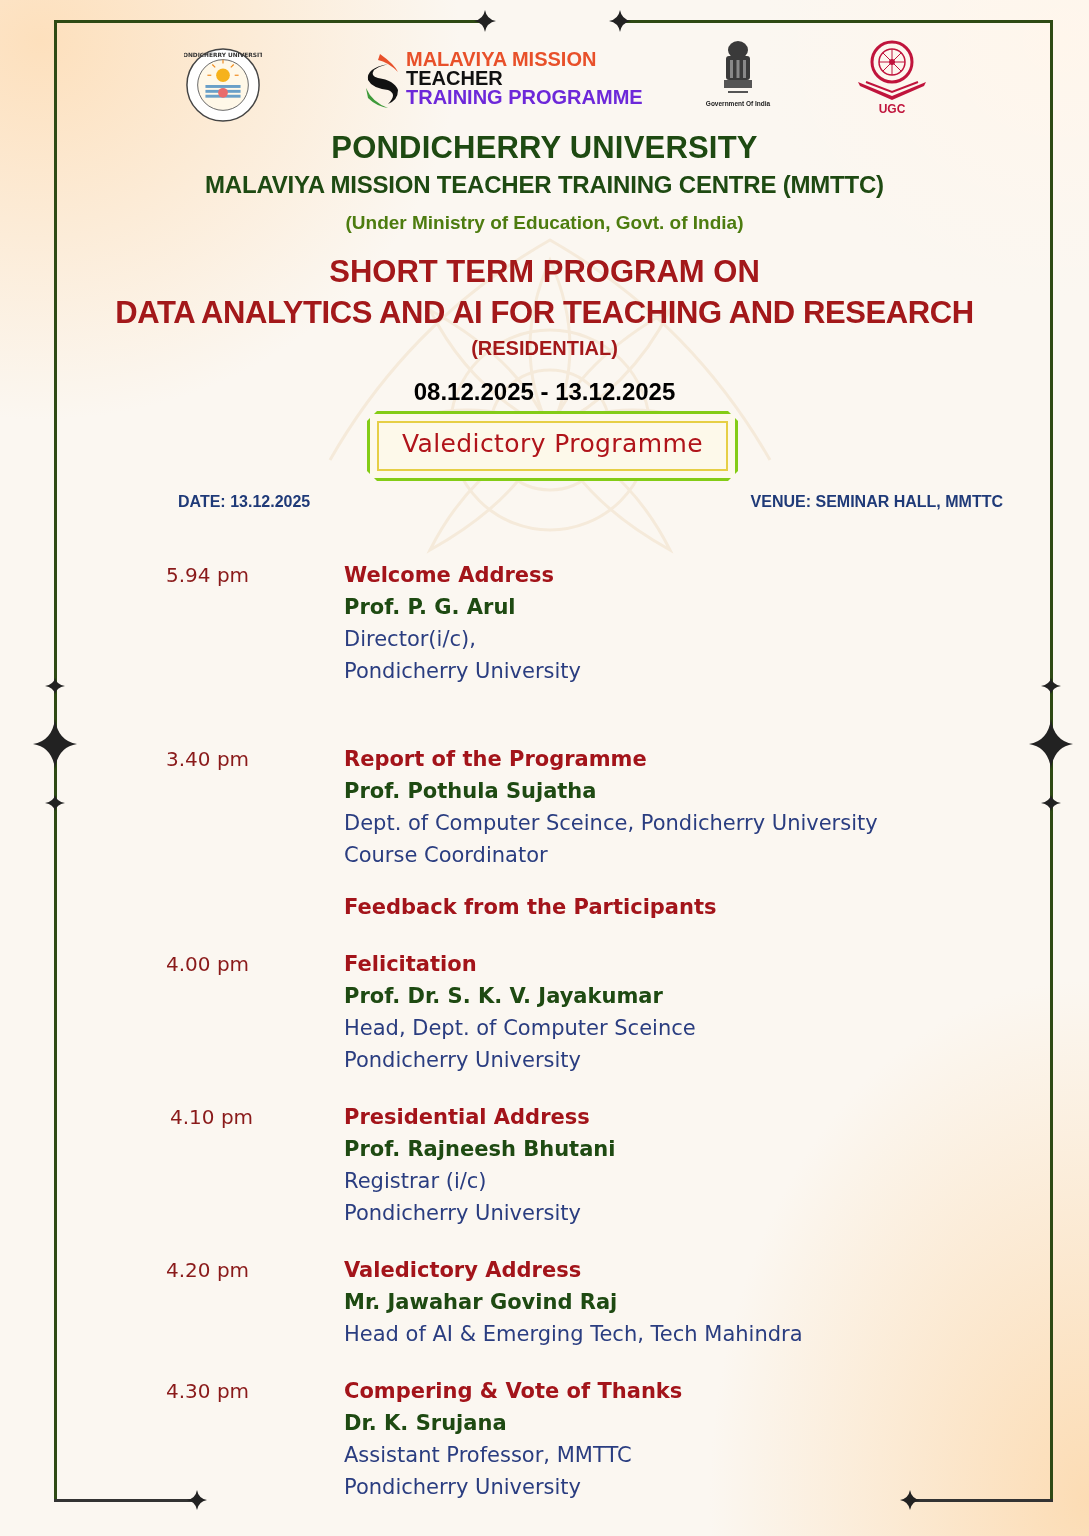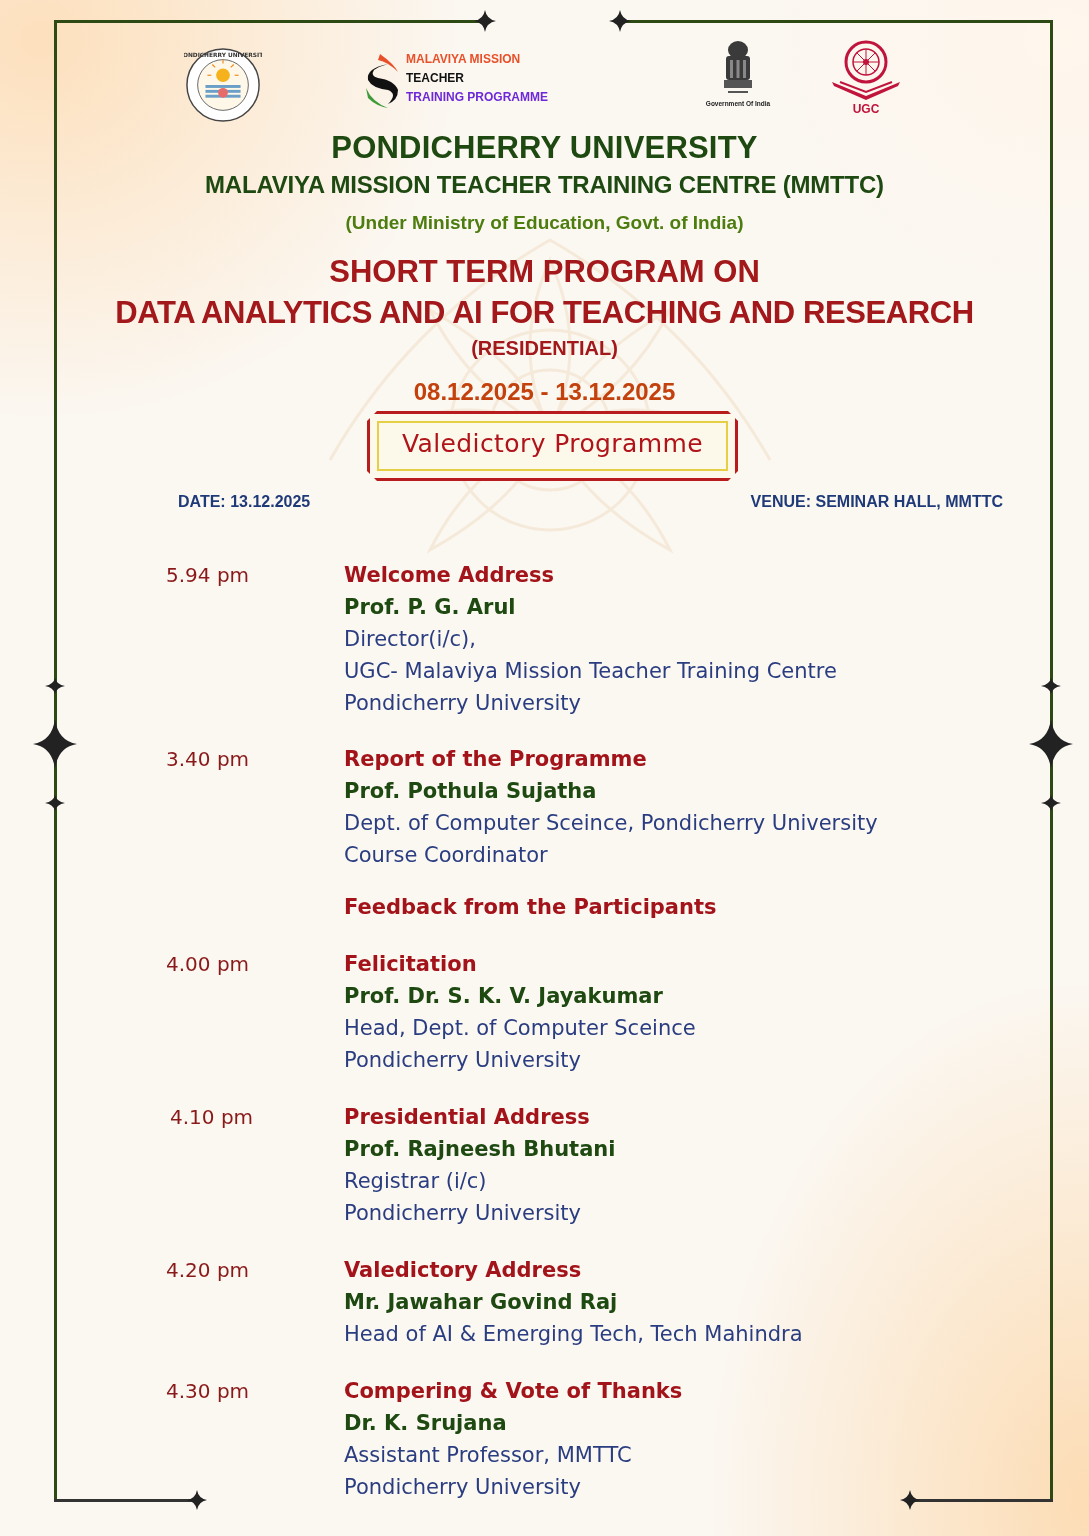--- a/index.html
+++ b/index.html
@@ -14,40 +14,40 @@
   }
   .watermark { position:absolute; left:290px; top:200px; width:520px; height:420px; opacity:0.16; pointer-events:none; }
   .border-line { position:absolute; background:#2e4a14; }
   .border-bottom { position:absolute; background:#333; }
   .star { position:absolute; width:0; height:0; }
   .star svg { position:absolute; transform:translate(-50%,-50%); }
 
   .logos { position:absolute; top:38px; left:0; width:1089px; height:80px; }
   .pu-logo { position:absolute; left:184px; top:8px; width:78px; height:78px; }
   .mm-logo { position:absolute; left:358px; top:12px; height:60px; }
-  .mm-text { position:absolute; left:48px; top:0; font-family:"Liberation Sans", sans-serif; font-weight:bold; font-size:12px; line-height:19px; white-space:nowrap; }
+  .mm-text { position:absolute; left:48px; top:0; font-family:"Liberation Sans", sans-serif; font-weight:bold; font-size:20px; line-height:19px; white-space:nowrap; }
   .mm-l1 { color:#e8502a; }
   .mm-l2 { color:#111; }
   .mm-l3 { color:#6d28d9; }
   .goi-logo { position:absolute; left:705px; top:0; width:66px; height:72px; text-align:center; }
   .goi-cap { font-family:"Liberation Sans", sans-serif; font-size:6.5px; font-weight:bold; color:#222; margin-top:-2px; }
-  .ugc-logo { position:absolute; left:826px; top:0; width:80px; height:78px; text-align:center; }
+  .ugc-logo { position:absolute; left:852px; top:0; width:80px; height:78px; text-align:center; }
   .ugc-cap { font-family:"Liberation Sans", sans-serif; font-size:12px; font-weight:bold; color:#c0143c; margin-top:-6px; }
 
   .center { position:absolute; left:0; width:1089px; text-align:center; }
   .h-univ { top:130px; font-family:"Liberation Sans", sans-serif; font-weight:bold; font-size:31px; color:#1e4a12; letter-spacing:0.2px; }
   .h-centre { top:171px; font-family:"Liberation Sans", sans-serif; font-weight:bold; font-size:24px; color:#1e4a12; letter-spacing:-0.2px; }
   .h-ministry { top:212px; font-family:"Liberation Sans", sans-serif; font-weight:bold; font-size:19px; color:#4d7c0f; }
   .h-stp { top:254px; font-family:"Liberation Sans", sans-serif; font-weight:bold; font-size:31px; color:#a3181a; }
   .h-topic { top:295px; font-family:"Liberation Sans", sans-serif; font-weight:bold; font-size:31px; color:#a3181a; letter-spacing:-0.4px; }
   .h-resi { top:337px; font-family:"Liberation Sans", sans-serif; font-weight:bold; font-size:20px; color:#a3181a; }
-  .h-dates { top:378px; font-family:"Liberation Sans", sans-serif; font-size:24px; color:#c2410c; font-weight:bold; }
+  .h-dates { top:378px; font-family:"Liberation Sans", sans-serif; font-size:24px; color:#000000; font-weight:bold; }
 
   .val-box { position:absolute; left:367px; top:411px; width:371px; height:70px; box-sizing:border-box;
-    border:3px solid #b91c1c; background:#fdf9ea;
+    border:3px solid #84cc16; background:#fdf9ea;
     clip-path:polygon(10px 0, calc(100% - 10px) 0, 100% 10px, 100% calc(100% - 10px), calc(100% - 10px) 100%, 10px 100%, 0 calc(100% - 10px), 0 10px);
   }
   .val-inner { position:absolute; left:7px; top:7px; right:7px; bottom:7px; border:2px solid #e6cf45; }
   .val-text { position:absolute; left:0; right:0; top:15px; text-align:center; font-family:"DejaVu Sans", sans-serif; font-size:25px; color:#b0141a; letter-spacing:0.4px; }
 
   .meta { position:absolute; top:493px; font-family:"Liberation Sans", sans-serif; font-weight:bold; font-size:16px; color:#1f3a78; }
   .meta-date { left:178px; }
   .meta-venue { right:86px; }
 
   .item { position:absolute; left:0; width:1089px; }
@@ -211,21 +211,20 @@
 
 <div class="meta meta-date">DATE: 13.12.2025</div>
 <div class="meta meta-venue">VENUE: SEMINAR HALL, MMTTC</div>
 
 <div class="item" style="top:559px;">
   <div class="time" style="top:4px;">5.94 pm</div>
   <div class="body">
     <div class="title">Welcome Address</div>
     <div class="name">Prof. P. G. Arul</div>
     <div class="desc">Director(i/c),</div>
-    <div class="desc">UGC- Malaviya Mission Teacher Training Centre</div>
     <div class="desc">Pondicherry University</div>
   </div>
 </div>
 
 <div class="item" style="top:743px;">
   <div class="time" style="top:4px;">3.40 pm</div>
   <div class="body">
     <div class="title">Report of the Programme</div>
     <div class="name">Prof. Pothula Sujatha</div>
     <div class="desc">Dept. of Computer Sceince, Pondicherry University</div>

